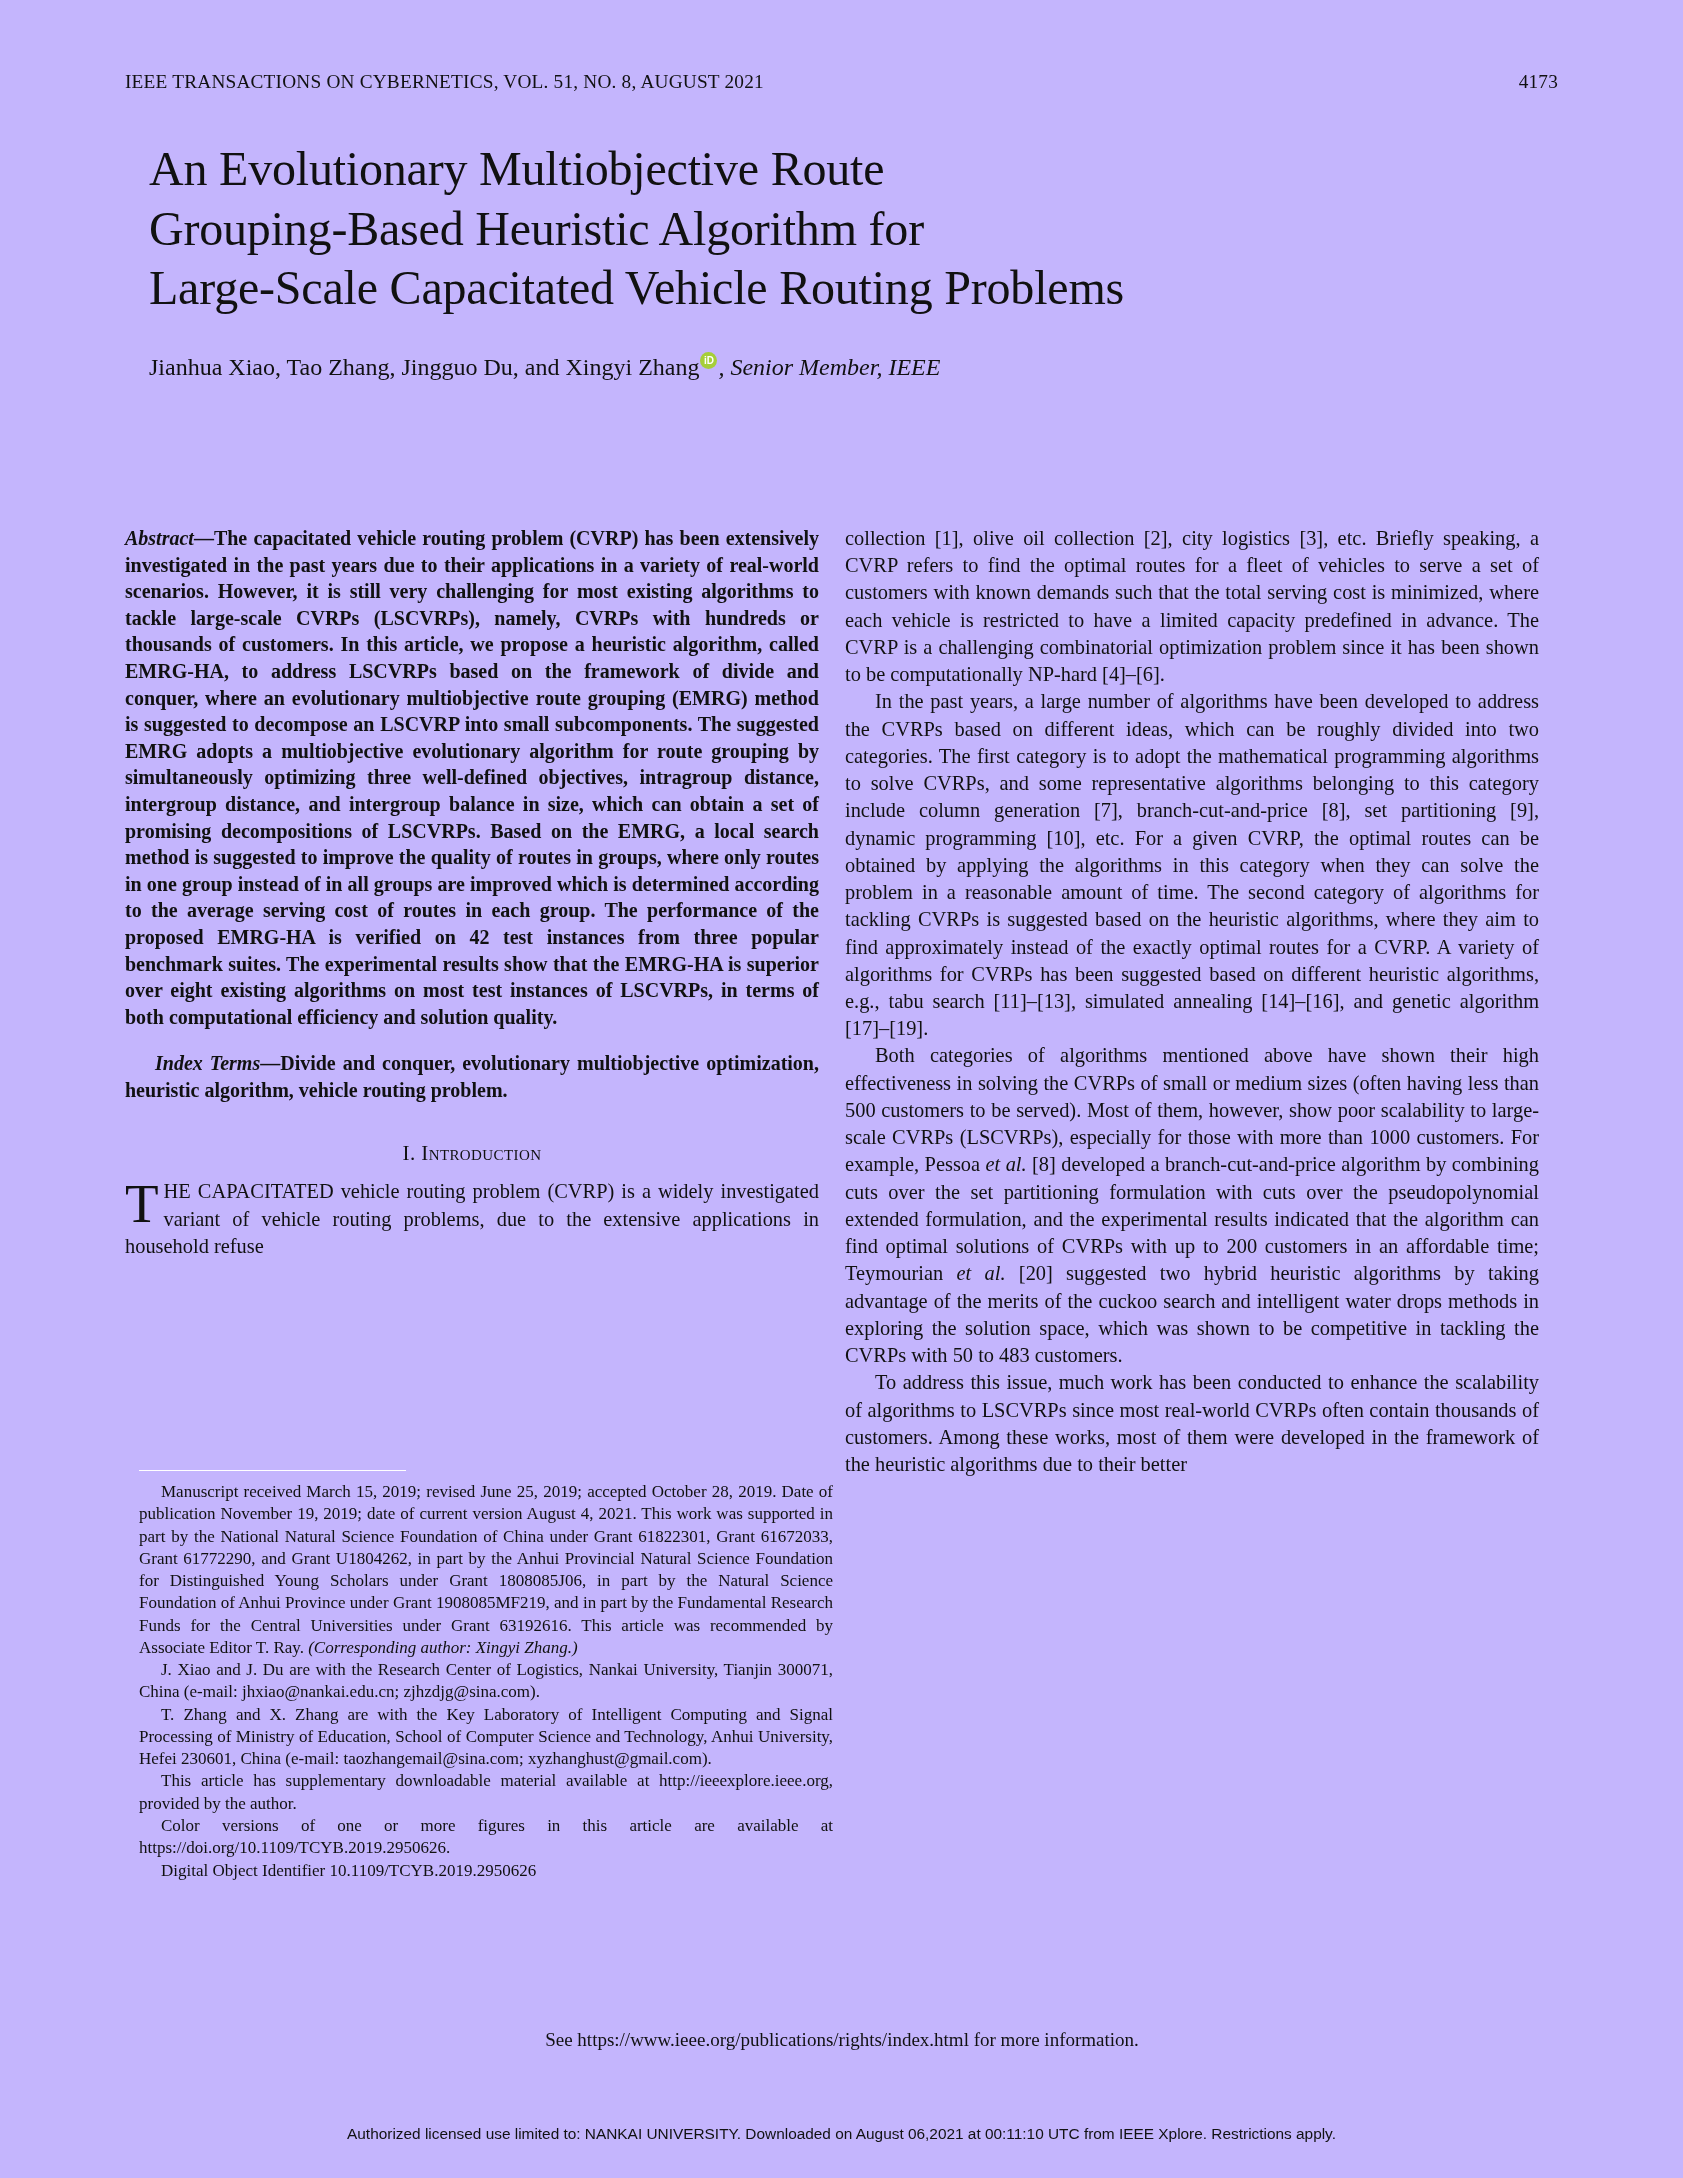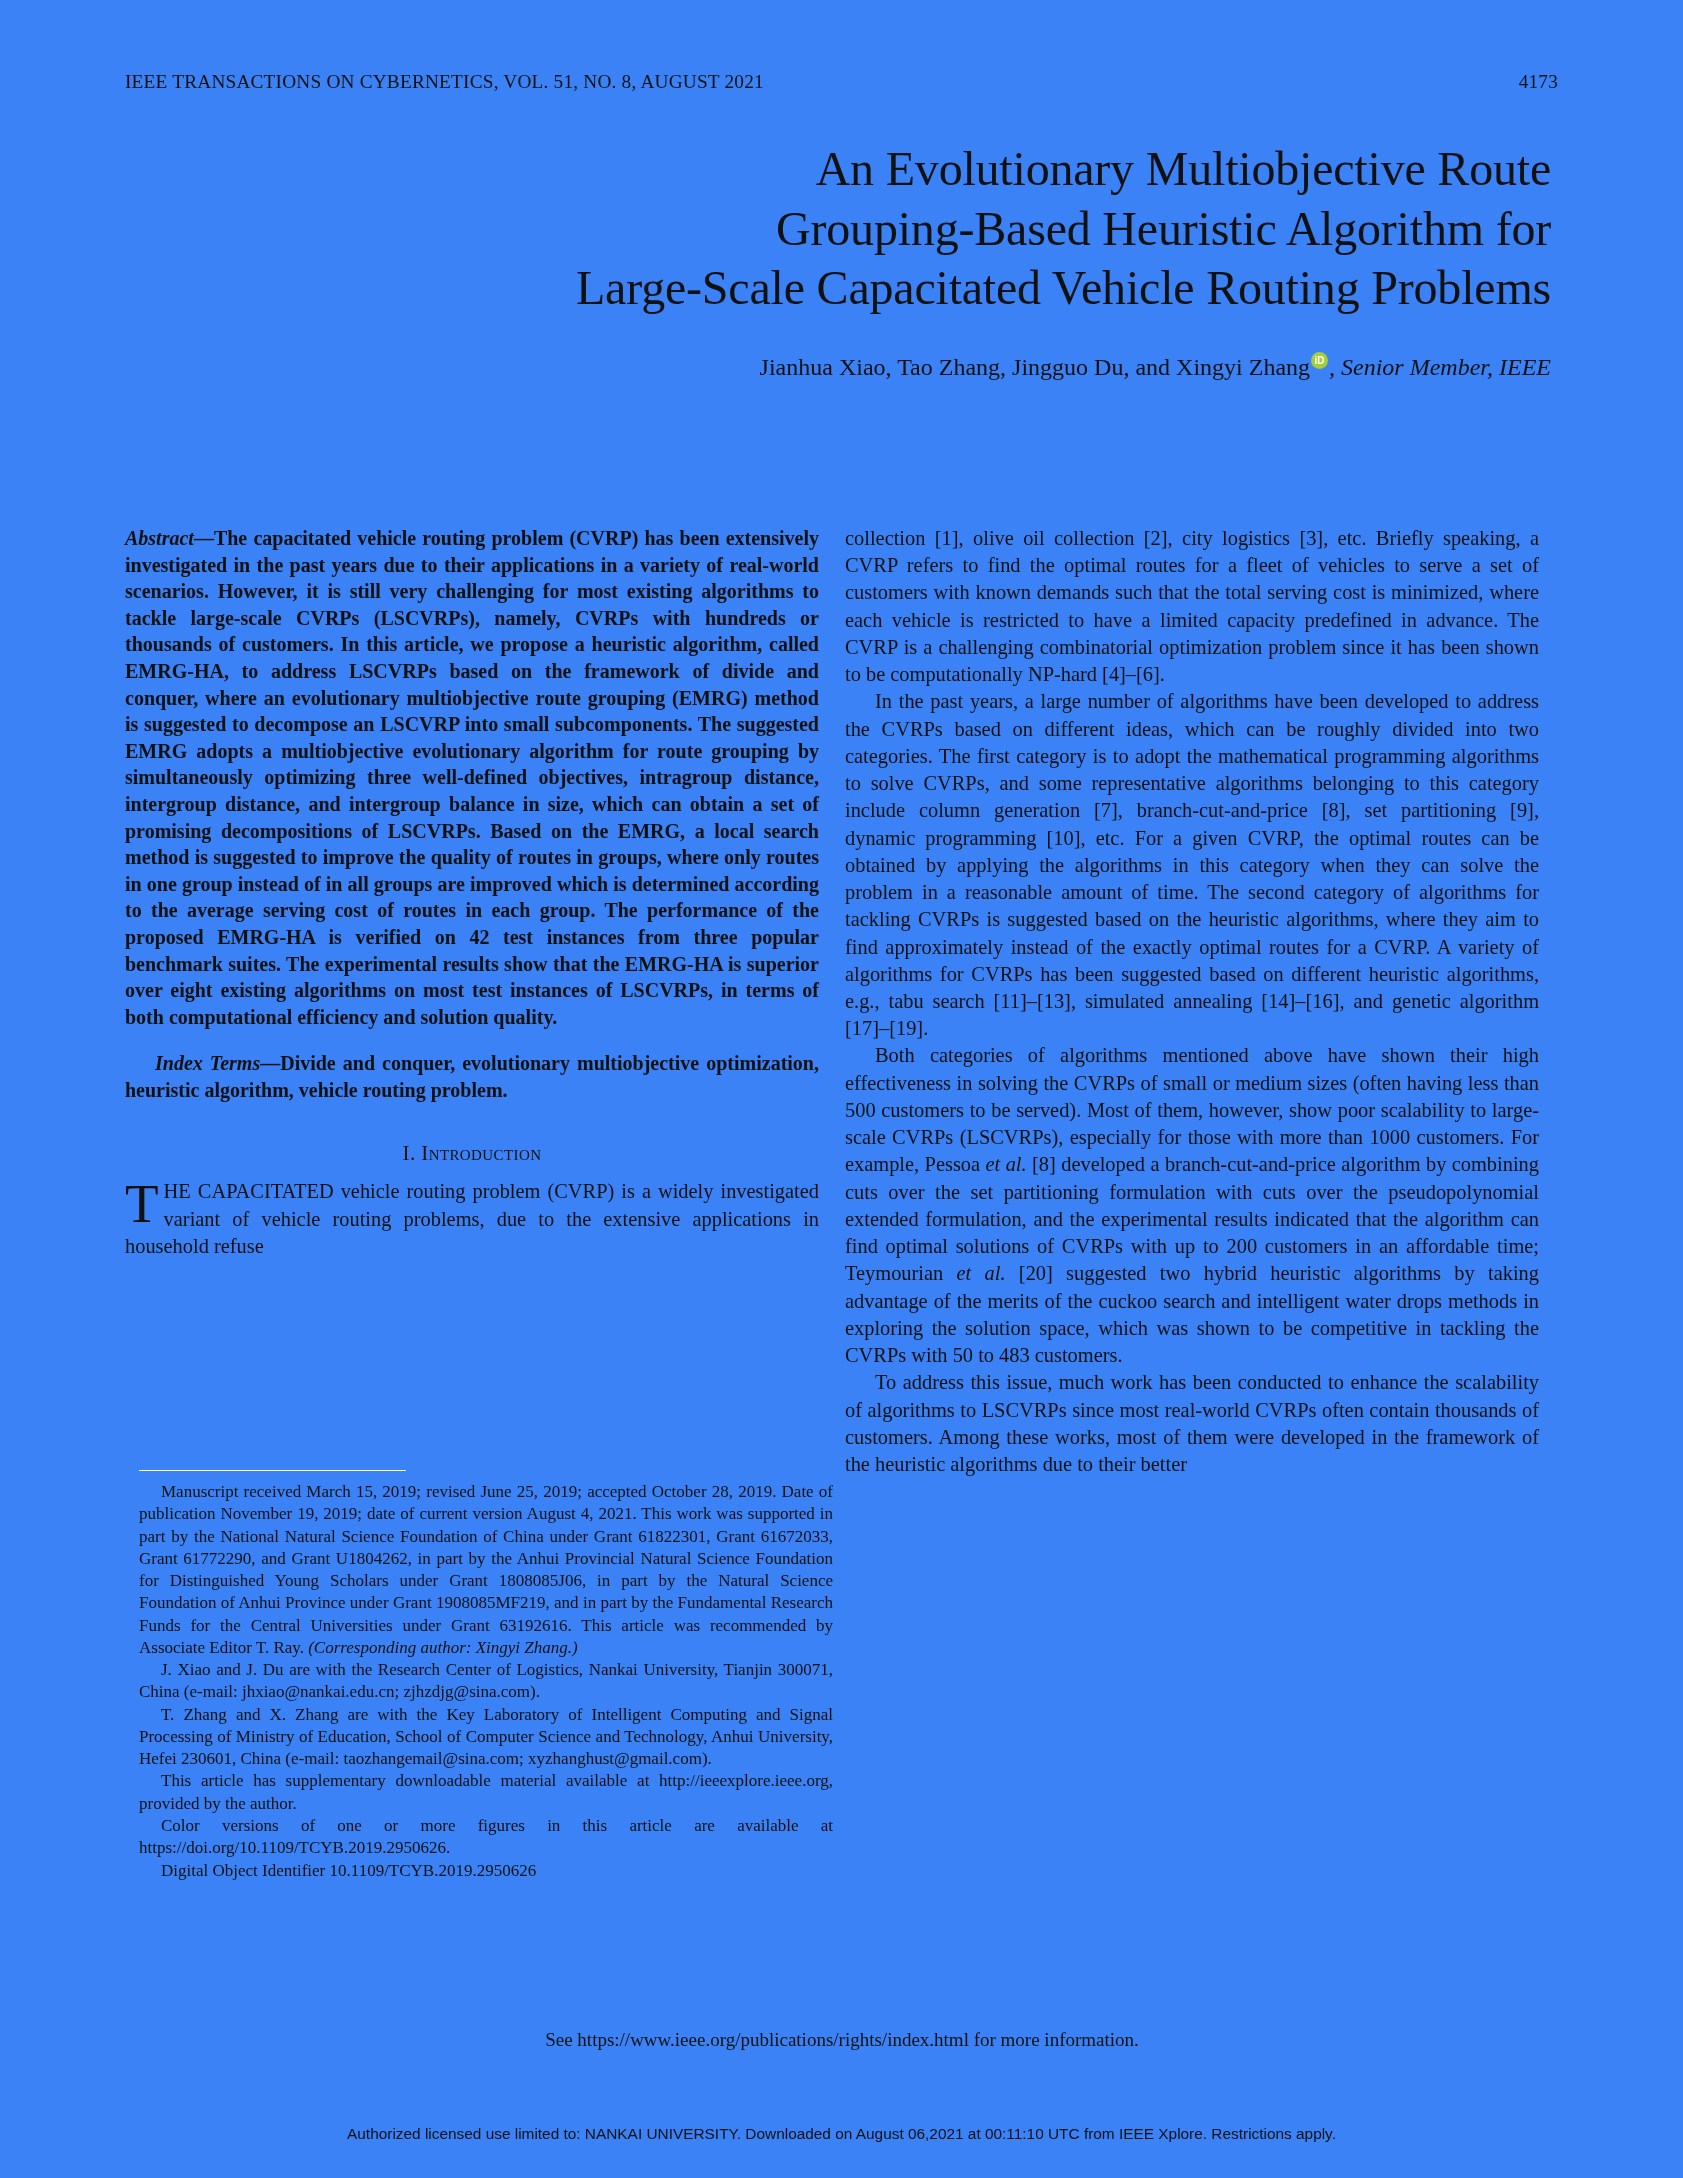--- a/index.html
+++ b/index.html
@@ -4,21 +4,21 @@
 <style>
   html, body {
     margin: 0;
     padding: 0;
     background: #ffffff;
   }
   .page {
     position: relative;
     width: 1683px;
     height: 2178px;
-    background: #3b82f6;
+    background: #c4b5fd;
     font-family: "Liberation Serif", "DejaVu Serif", serif;
     color: #111111;
     box-sizing: border-box;
     overflow: hidden;
   }
 
   
   .runhead {
     position: absolute;
     top: 71px;
@@ -32,21 +32,21 @@
   }
   .runhead .journal { font-variant: normal; }
   .runhead .pageno { font-size: 19.3px; text-align: right; }
 
   
   .titleblock {
     position: absolute;
     top: 139px;
     left: 149px;
     right: 132px;
-    text-align: right;
+    text-align: left;
   }
   .paper-title {
     font-size: 48px;
     line-height: 1.24;
     font-weight: 400;
     margin: 0;
     letter-spacing: -0.2px;
   }
   .authors {
     margin-top: 34px;

